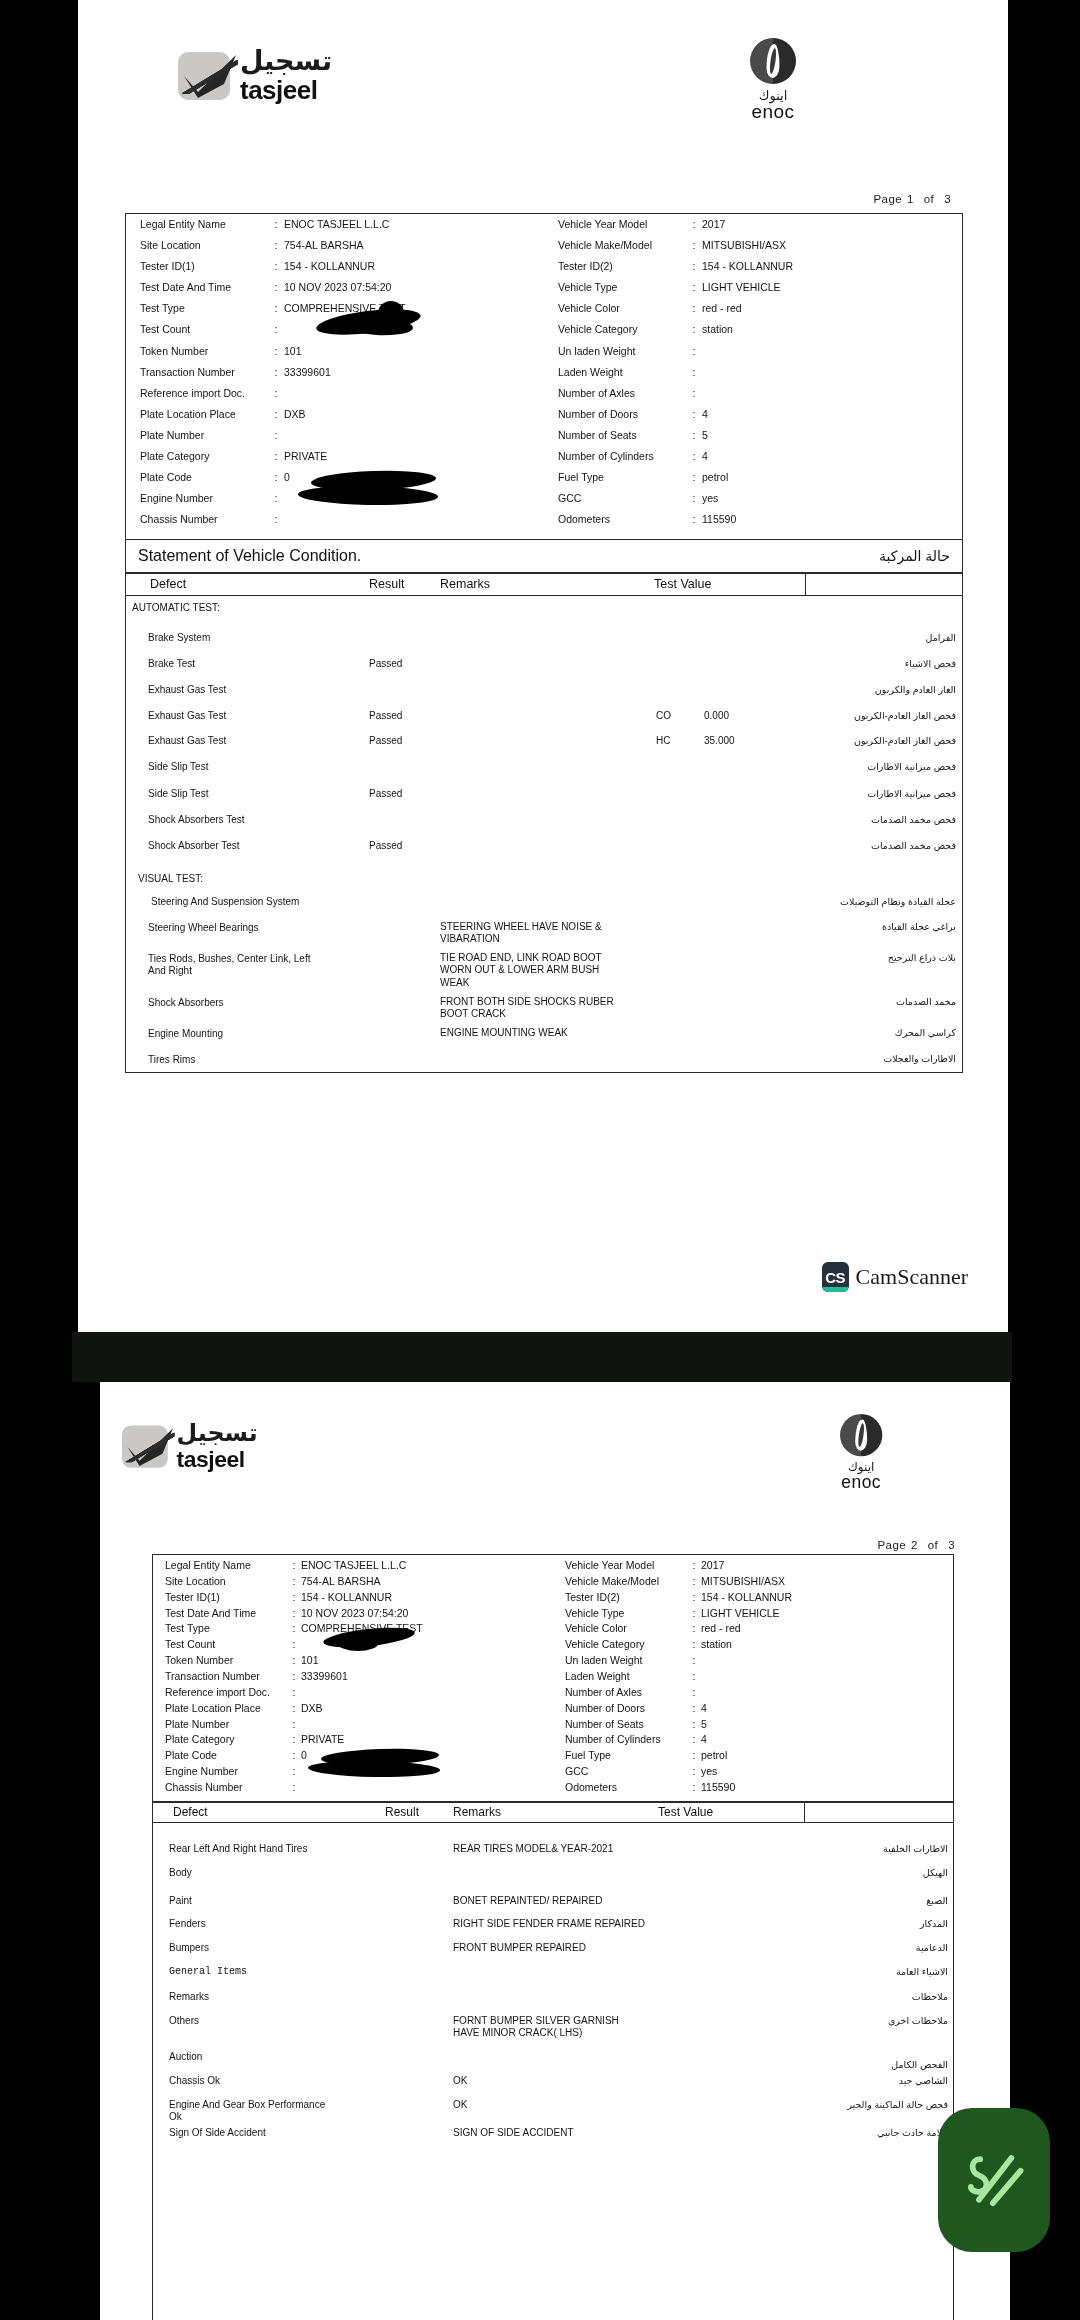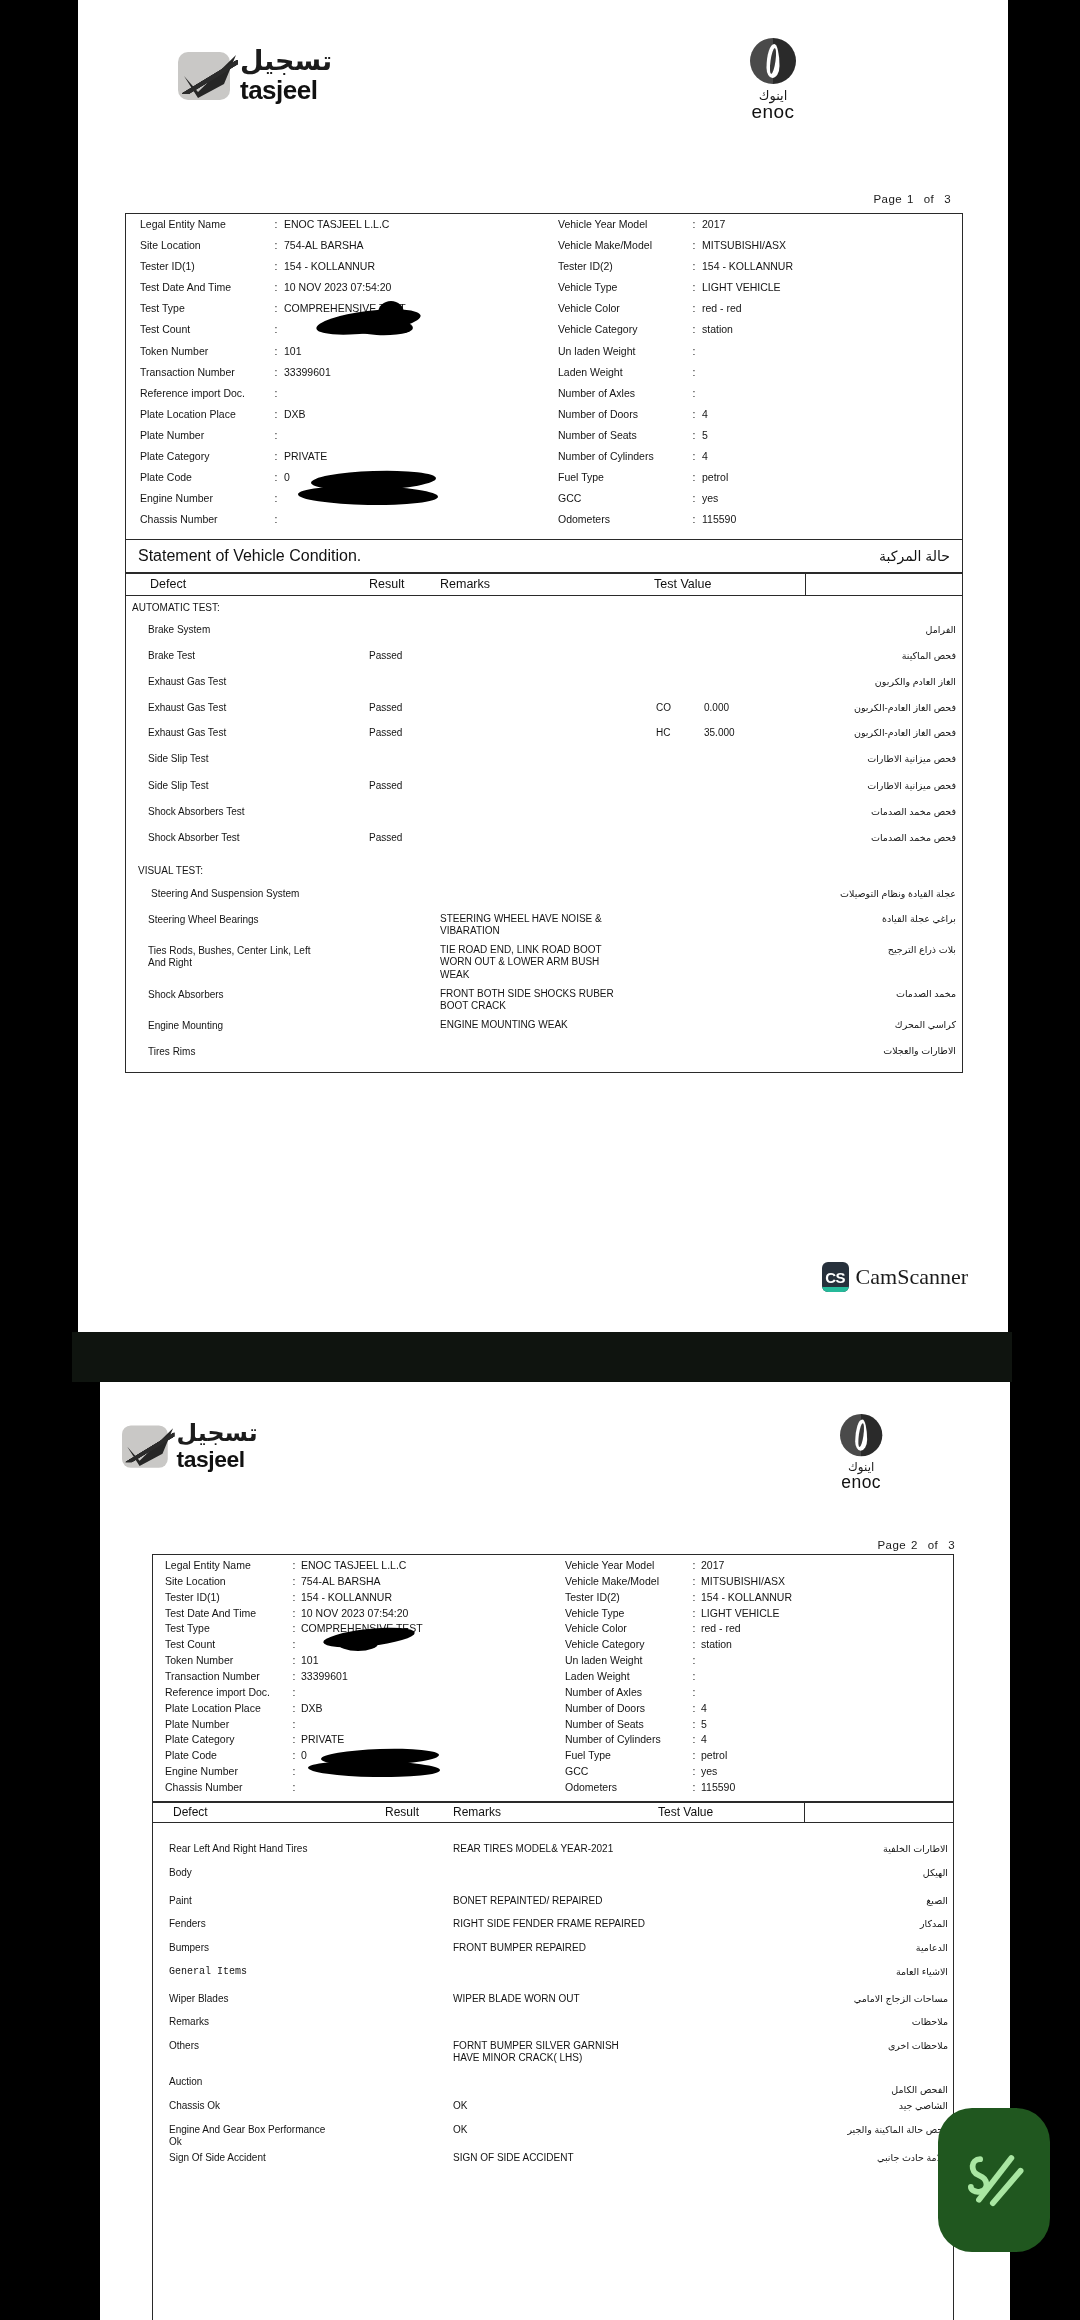--- a/index.html
+++ b/index.html
@@ -325,34 +325,34 @@
         <div class="cell" style="left:24px;">Defect</div>
         <div class="cell" style="left:243px;">Result</div>
         <div class="cell" style="left:314px;">Remarks</div>
         <div class="cell" style="left:528px;">Test Value</div>
       </div>
 
       <div class="drow" style="height:22px;">
         <div class="dcell section-label" style="left:6px;top:6px;">AUTOMATIC TEST:</div>
       </div>
 
-      <div style="position:relative;height:243px;">
+      <div style="position:relative;height:243px;margin-top:8px;">
         <div class="drow" style="height:26px;">
           <div class="dcell" style="left:22px;top:6px;">Brake System</div>
           <div class="dcell" style="left:243px;top:6px;"></div>
           <div class="dcell" style="left:530px;top:6px;"></div>
           <div class="dcell" style="left:578px;top:6px;"></div>
           <div class="dar" style="right:6px;top:6px;">الفرامل</div>
         </div>
         <div class="drow" style="height:27px;">
           <div class="dcell" style="left:22px;top:6px;">Brake Test</div>
           <div class="dcell" style="left:243px;top:6px;">Passed</div>
           <div class="dcell" style="left:530px;top:6px;"></div>
           <div class="dcell" style="left:578px;top:6px;"></div>
-          <div class="dar" style="right:6px;top:6px;">فحص الماكينة</div>
+          <div class="dar" style="right:6px;top:6px;">فحص الاشياء</div>
         </div>
         <div class="drow" style="height:26px;">
           <div class="dcell" style="left:22px;top:5px;">Exhaust Gas Test</div>
           <div class="dcell" style="left:243px;top:5px;"></div>
           <div class="dar" style="right:6px;top:5px;">الغاز العادم والكربون</div>
         </div>
         <div class="drow" style="height:26px;">
           <div class="dcell" style="left:22px;top:5px;">Exhaust Gas Test</div>
           <div class="dcell" style="left:243px;top:5px;">Passed</div>
           <div class="dcell" style="left:530px;top:5px;">CO</div>
@@ -658,25 +658,20 @@
         </div>
         <div class="drow" style="height:24px;">
           <div class="dcell" style="left:16px;top:4px;white-space:pre-line;">Bumpers</div>
           <div class="dcell" style="left:300px;top:4px;white-space:pre-line;">FRONT BUMPER REPAIRED</div>
           <div class="dar" style="right:5px;top:4px;">الدعامية</div>
         </div>
         <div class="drow" style="height:25px;">
           <div class="dcell" style="left:16px;top:4px;white-space:pre-line;font-family:Liberation Mono, monospace;">General Items</div>
           <div class="dar" style="right:5px;top:4px;">الاشياء العامة</div>
         </div>
-        <div class="drow" style="height:25px;">
-          <div class="dcell" style="left:16px;top:6px;white-space:pre-line;">Wiper Blades</div>
-          <div class="dcell" style="left:300px;top:6px;white-space:pre-line;">WIPER BLADE WORN OUT</div>
-          <div class="dar" style="right:5px;top:6px;">مساحات الزجاج الامامي</div>
-        </div>
         <div class="drow" style="height:24px;">
           <div class="dcell" style="left:16px;top:4px;white-space:pre-line;">Remarks</div>
           <div class="dar" style="right:5px;top:4px;">ملاحظات</div>
         </div>
         <div class="drow" style="height:36px;">
           <div class="dcell" style="left:16px;top:4px;white-space:pre-line;">Others</div>
           <div class="dcell" style="left:300px;top:4px;white-space:pre-line;">FORNT BUMPER SILVER GARNISH
 HAVE MINOR CRACK( LHS)</div>
           <div class="dar" style="right:5px;top:4px;">ملاحظات اخرى</div>
         </div>

